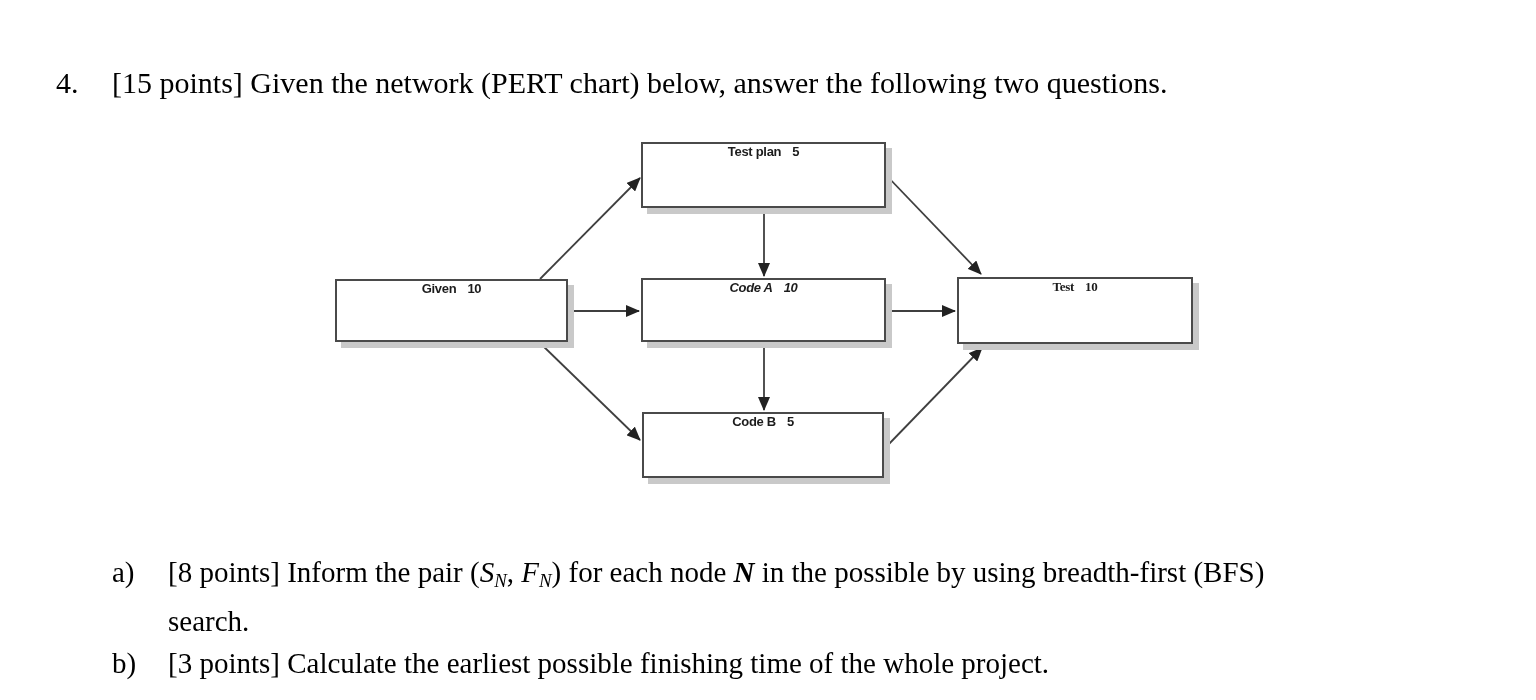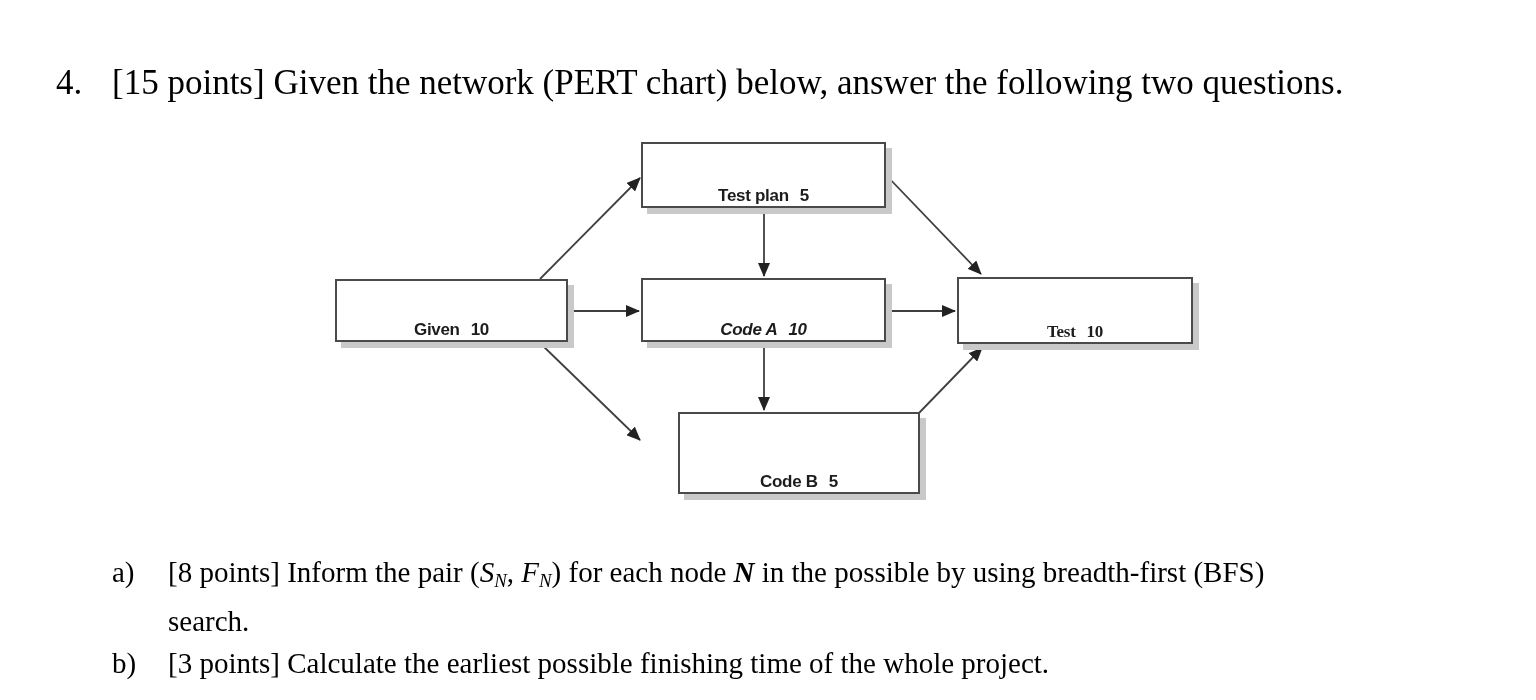--- a/index.html
+++ b/index.html
@@ -15,21 +15,21 @@
     font-family: "Liberation Serif", serif;
     color: #000000;
   }
 
   
   .question-line {
     position: absolute;
     left: 56px;
     top: 64px;
     width: 1420px;
-    font-size: 35px;
+    font-size: 30px;
     line-height: 38px;
     white-space: nowrap;
   }
   .q-num {
     display: inline-block;
     width: 56px;
   }
 
   
   .diagram {
@@ -47,34 +47,34 @@
     height: 700px;
     pointer-events: none;
   }
   .node {
     position: absolute;
     box-sizing: border-box;
     background: #ffffff;
     border: 2px solid #4a4a4a;
     box-shadow: 6px 6px 0 #c9c9c9;
     display: flex;
-    align-items: flex-end;
+    align-items: flex-start;
     justify-content: center;
     column-gap: 11px;
     font-family: "Liberation Sans", sans-serif;
-    font-size: 17px;
+    font-size: 13px;
     font-weight: bold;
     letter-spacing: -0.3px;
     color: #1c1c1c;
   }
   .node-testplan { left: 641px; top: 142px; width: 245px; height: 66px; }
   .node-design   { left: 335px; top: 279px; width: 233px; height: 63px; }
   .node-codea    { left: 641px; top: 278px; width: 245px; height: 64px; font-style: italic; }
   .node-test     { left: 957px; top: 277px; width: 236px; height: 67px; font-family: Liberation Serif, serif; }
-  .node-codeb    { left: 642px; top: 412px; width: 242px; height: 82px; margin-left: 36px; }
+  .node-codeb    { left: 642px; top: 412px; width: 242px; height: 66px; }
 
   
   .subquestions {
     position: absolute;
     left: 112px;
     top: 552px;
     width: 1400px;
     font-size: 29px;
     line-height: 40px;
   }

